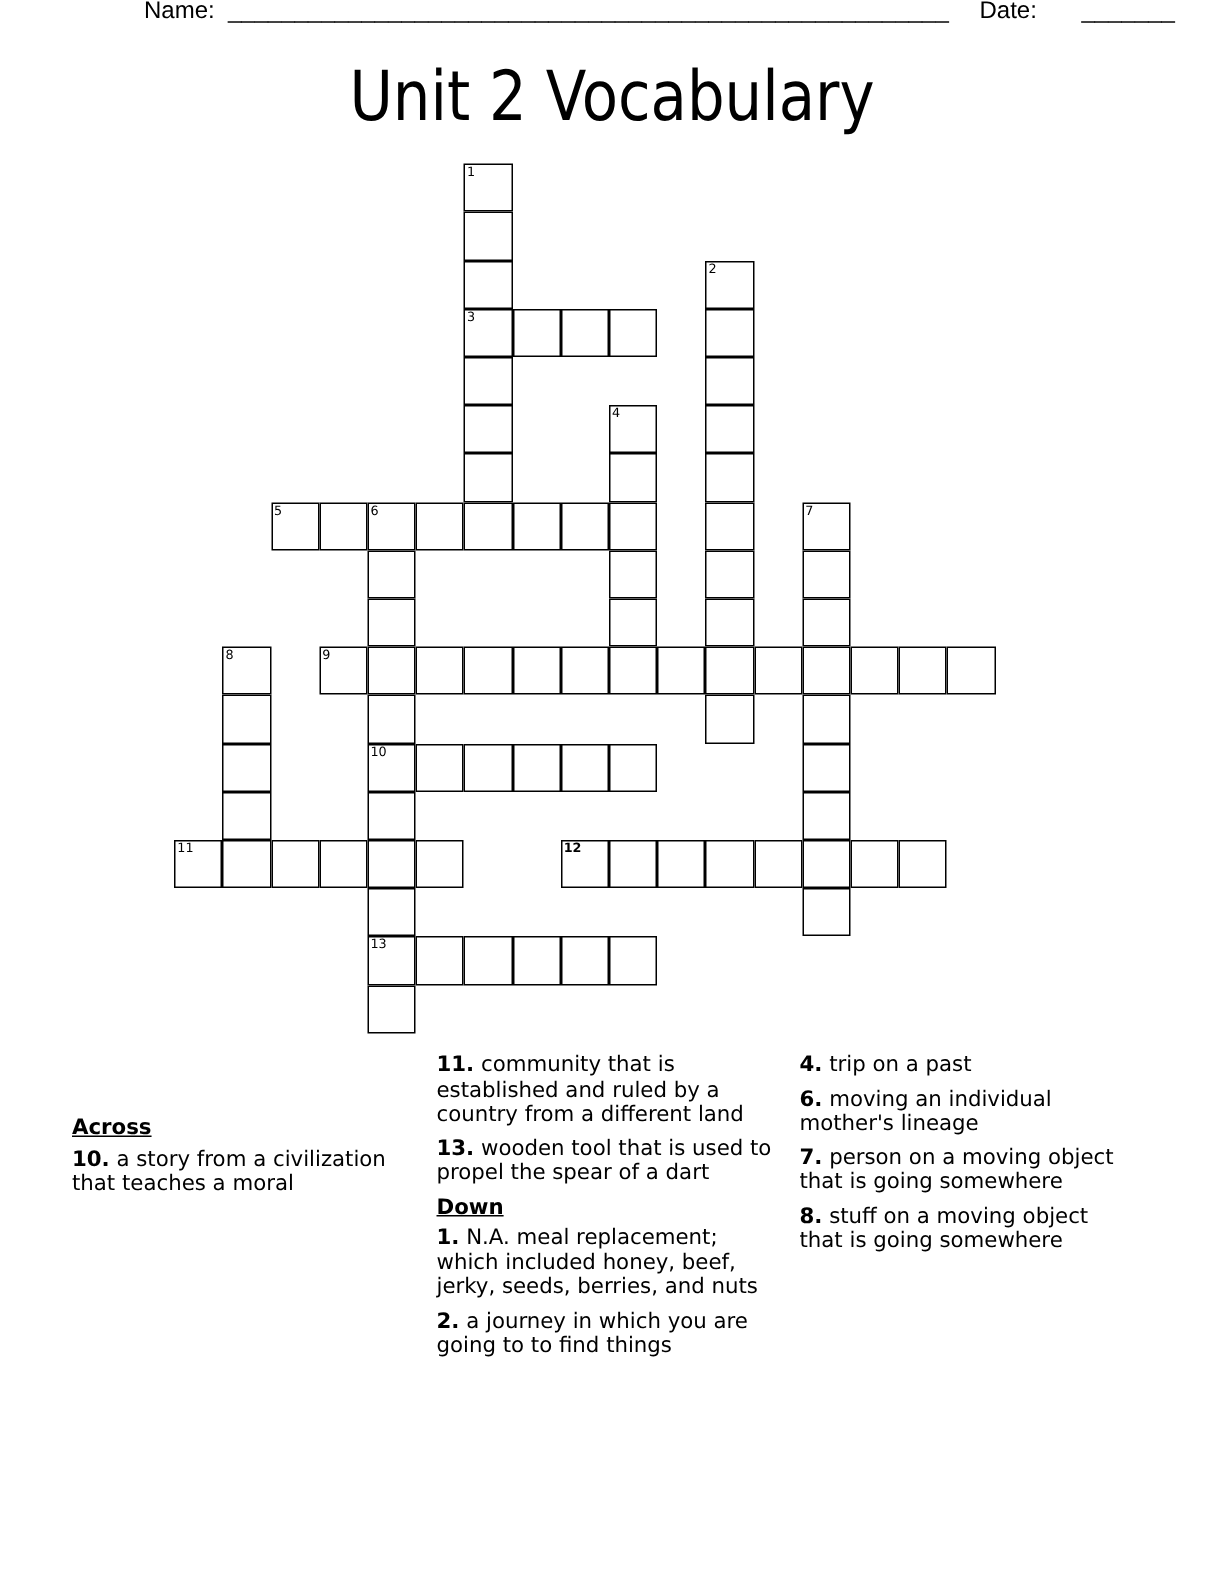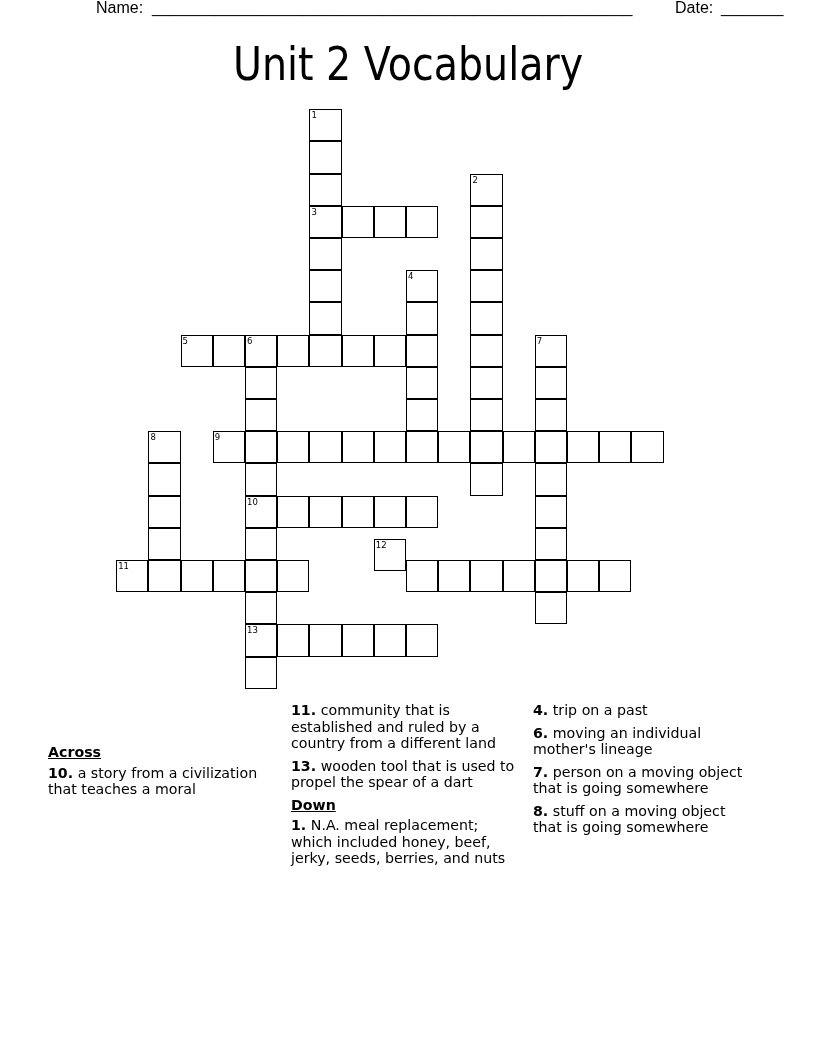--- a/index.html
+++ b/index.html
@@ -1,21 +1,21 @@
 <!DOCTYPE html>
 <html><head>
 <meta charset="utf-8">
 <style>
   html, body { margin: 0; padding: 0; background: #ffffff; }
   body { width: 816px; height: 1056px; position: relative; overflow: hidden; font-family: "DejaVu Sans", sans-serif; color: #000; }
   .header-line { position: absolute; top: 0; left: 48px; font-family: "Liberation Sans", sans-serif; font-size: 16px; line-height: 18px; }
   .header-line span { white-space: pre; }
   .name-label { position: absolute; left: 48px; top: -1px; }
   .name-blank { position: absolute; left: 104px; top: -1px; }
-  .date-label { position: absolute; left: 627px; top: -1px; }
+  .date-label { position: absolute; left: 605px; top: -1px; }
   .date-blank { position: absolute; left: 673px; top: -1px; }
   .title { position: absolute; top: 34px; left: 0; width: 816px; text-align: center; font-family: "DejaVu Sans", sans-serif; font-size: 46px; line-height: 60px; letter-spacing: 0px; transform: scaleX(0.86); transform-origin: 408px 0; }
   .grid { position: absolute; left: 0; top: 0; width: 816px; height: 700px; }
   .cell { position: absolute; width: 32.2px; height: 32.2px; box-sizing: border-box; border: 1.6px solid #000; background: #fff; margin-left: -0.8px; margin-top: -0.8px; }
   .cell .num { position: absolute; left: 1px; top: 0px; font-family: "DejaVu Sans", sans-serif; font-size: 8.5px; line-height: 10px; }
   .clues { position: absolute; top: 702px; font-family: "DejaVu Sans", sans-serif; font-size: 14.2px; line-height: 16.5px; }
   .clues .col { position: absolute; top: 0; }
   .clue-head { font-weight: bold; text-decoration: underline; margin-bottom: 4px; }
   .clue { margin-bottom: 6px; }
   .clue b { font-weight: bold; }
@@ -126,21 +126,21 @@
     <div class="cell" style="left: 310.2px; top: 496.4px;"></div>
     <div class="cell" style="left: 342.4px; top: 496.4px;"></div>
     <div class="cell" style="left: 374.6px; top: 496.4px;"></div>
     <div class="cell" style="left: 406.8px; top: 496.4px;"></div>
     <div class="cell" style="left: 117px; top: 560.8px;">
       <span class="num">11</span>
     </div>
     <div class="cell" style="left: 181.4px; top: 560.8px;"></div>
     <div class="cell" style="left: 213.6px; top: 560.8px;"></div>
     <div class="cell" style="left: 278px; top: 560.8px;"></div>
-    <div class="cell" style="left: 374.6px; top: 540px;">
+    <div class="cell" style="left: 374.6px; top: 561px; font-weight: bold;">
       <span class="num">12</span>
     </div>
     <div class="cell" style="left: 406.8px; top: 560.8px;"></div>
     <div class="cell" style="left: 439px; top: 560.8px;"></div>
     <div class="cell" style="left: 471.2px; top: 560.8px;"></div>
     <div class="cell" style="left: 503.4px; top: 560.8px;"></div>
     <div class="cell" style="left: 567.8px; top: 560.8px;"></div>
     <div class="cell" style="left: 600px; top: 560.8px;"></div>
     <div class="cell" style="left: 278px; top: 625.2px;"></div>
     <div class="cell" style="left: 310.2px; top: 625.2px;"></div>
@@ -152,20 +152,21 @@
 <div class="clues">
   <div class="col" style="left:48px; width:232px;margin-top:42px;">
     <div class="clue-head">Across</div>
     <div class="clue"><b>10.</b><span> a story from a civilization that teaches a moral</span></div>
   </div>
   <div class="col" style="left:291px; width:232px;">
     <div class="clue"><b>11.</b><span> community that is established and ruled by a country from a different land</span></div>
     <div class="clue"><b>13.</b><span> wooden tool that is used to propel the spear of a dart</span></div>
     <div class="clue-head">Down</div>
     <div class="clue"><b>1.</b><span> N.A. meal replacement; which included honey, beef, jerky, seeds, berries, and nuts</span></div>
+    <div class="clue"><b>2.</b><span> a journey in which you are going to to find things</span></div>
   </div>
   <div class="col" style="left:533px; width:222px;">
     <div class="clue"><b>4.</b><span> trip on a past</span></div>
     <div class="clue"><b>6.</b><span> moving an individual mother's lineage</span></div>
     <div class="clue"><b>7.</b><span> person on a moving object that is going somewhere</span></div>
     <div class="clue"><b>8.</b><span> stuff on a moving object that is going somewhere</span></div>
   </div>
 </div>
 
 </body></html>

